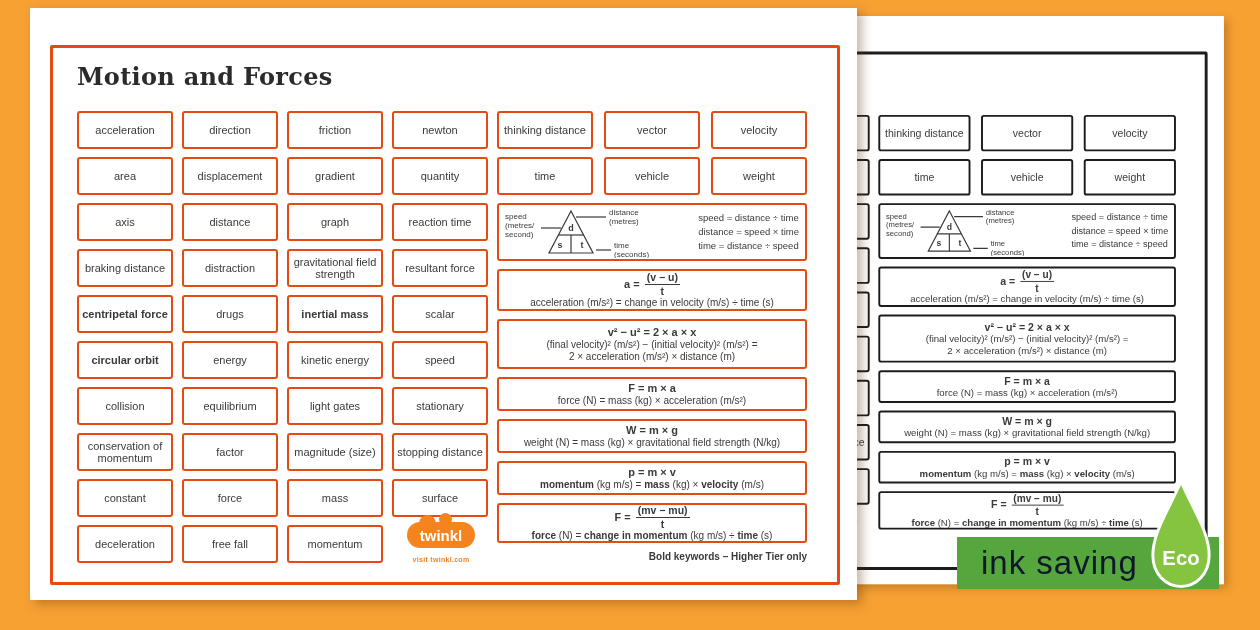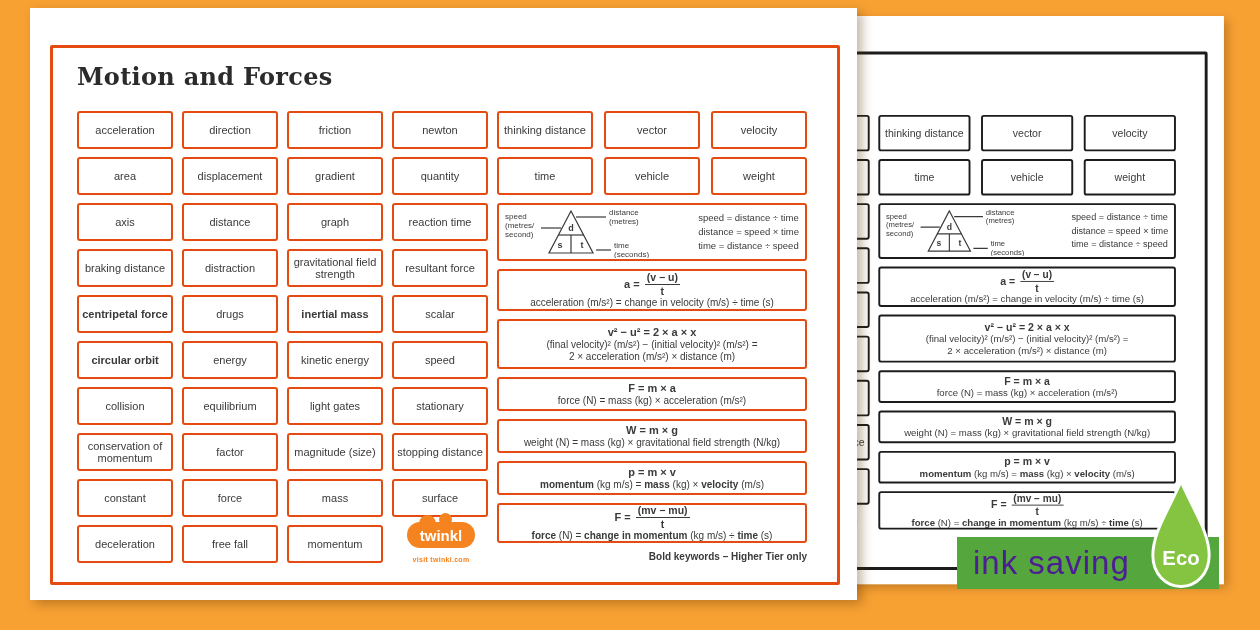--- a/index.html
+++ b/index.html
@@ -86,21 +86,21 @@
            justify-content: center; color: #fff; font-weight: bold; font-size: 15px; }
   .cloud::before { content: ""; position: absolute; left: 12px; top: -7px;
                    width: 17px; height: 17px; border-radius: 50%; background: #f5831f; }
   .cloud::after  { content: ""; position: absolute; left: 32px; top: -9px;
                    width: 13px; height: 13px; border-radius: 50%; background: #f5831f; }
   .cloud span { position: relative; z-index: 1; }
   .tagline { font-size: 7px; font-weight: bold; color: #f5831f; letter-spacing: .3px; }
 
   .banner { position: absolute; left: 957px; top: 537px; width: 262px; height: 52px;
             background: #55a63c; z-index: 3; display: flex; align-items: center; }
-  .banner-text { color: #4c1d95; font-size: 33px; padding-left: 16px; letter-spacing: 1px; }
+  .banner-text { color: #0f172a; font-size: 33px; padding-left: 24px; letter-spacing: 1px; }
   .leaf { position: absolute; right: 4px; top: -60px; width: 68px; height: 114px; }
 </style>
 </head>
 <body>
 
 <div class="canvas">
 
   <div class="page back" id="back-page">
     <div class="page-border">
 

